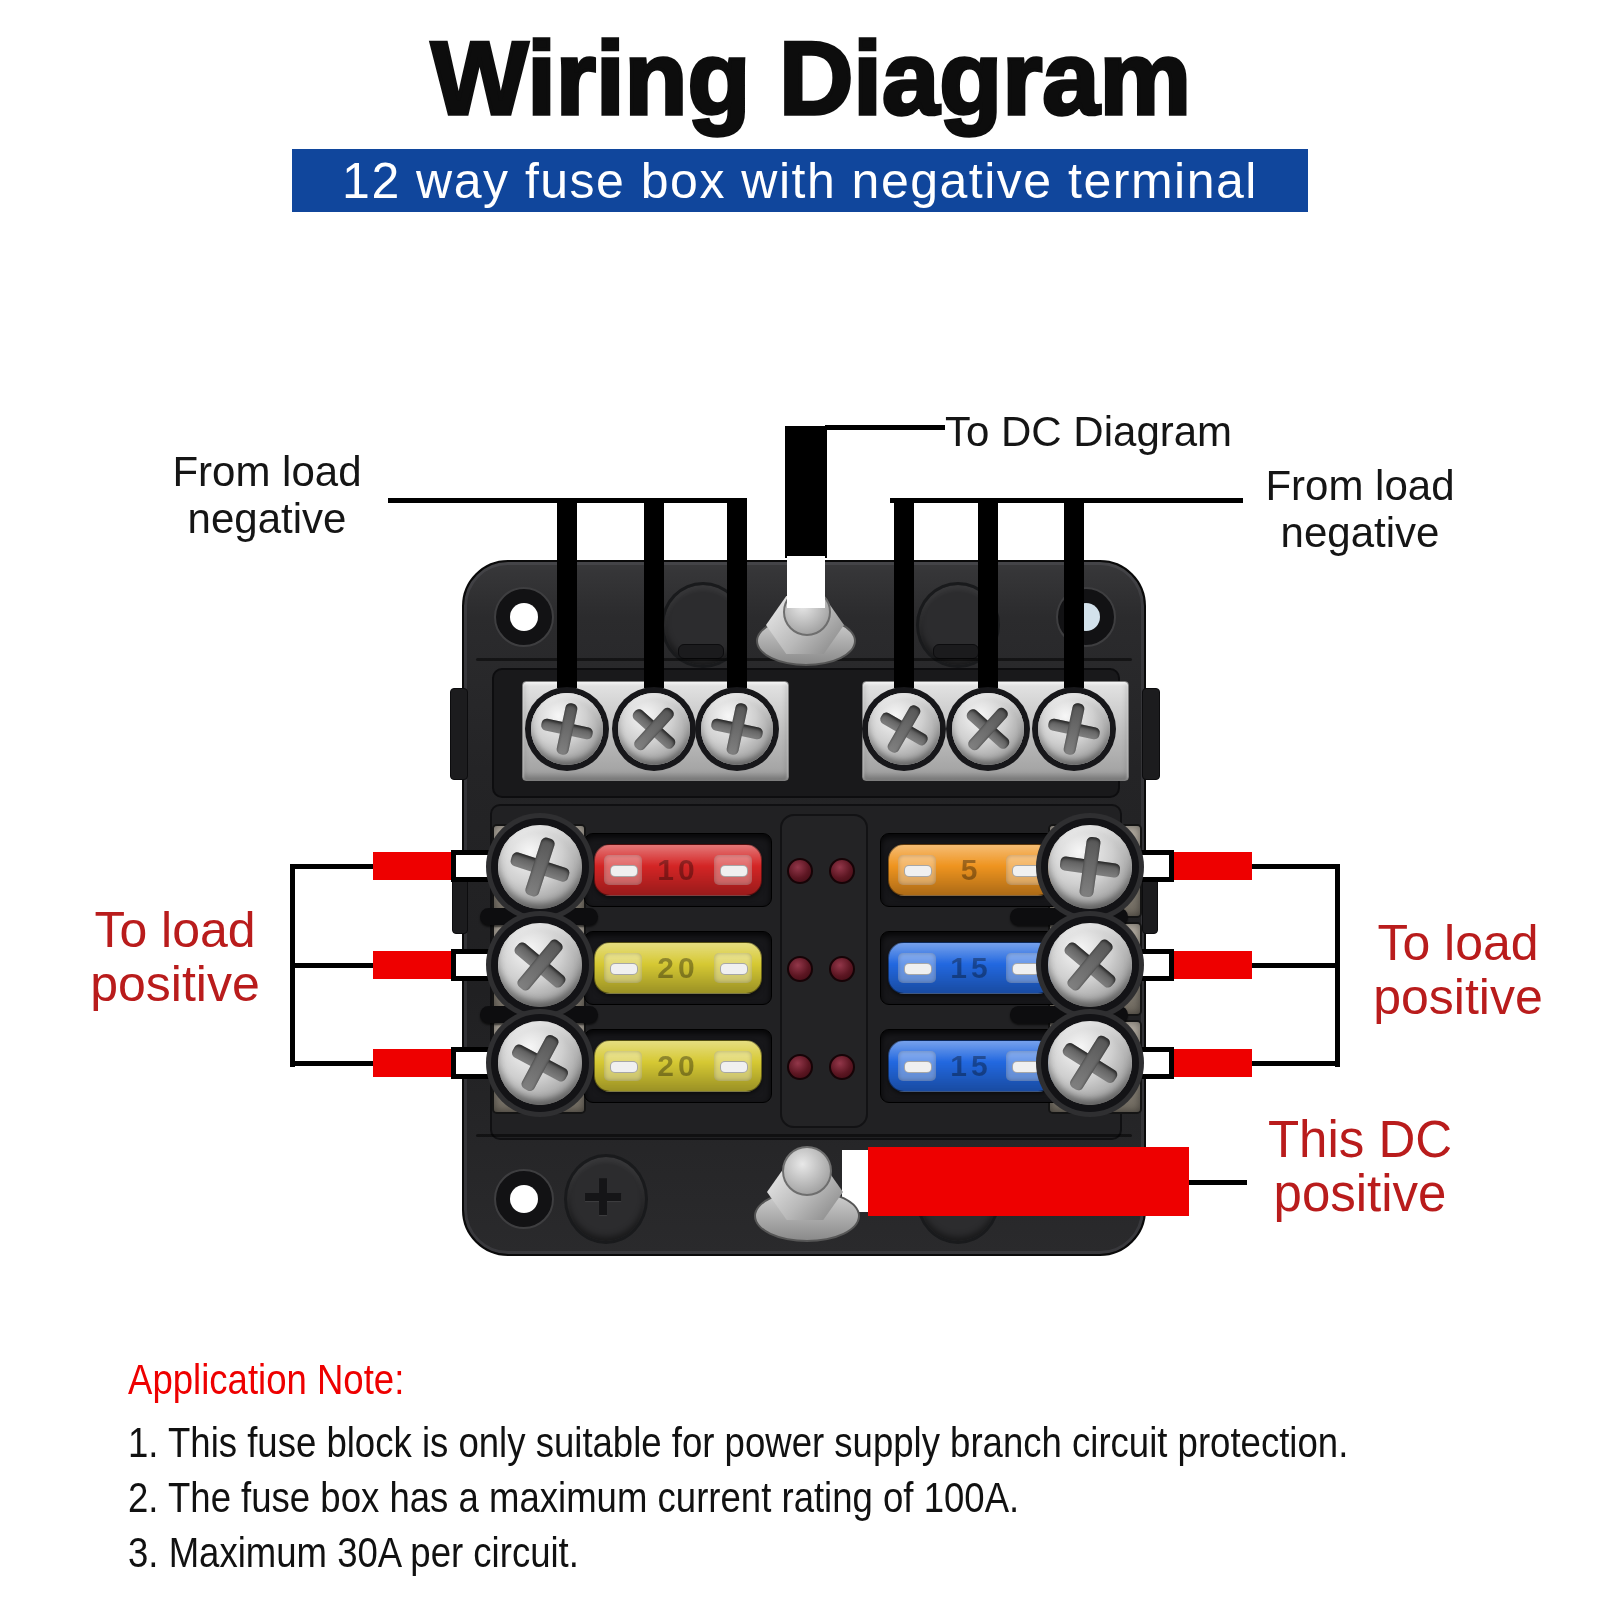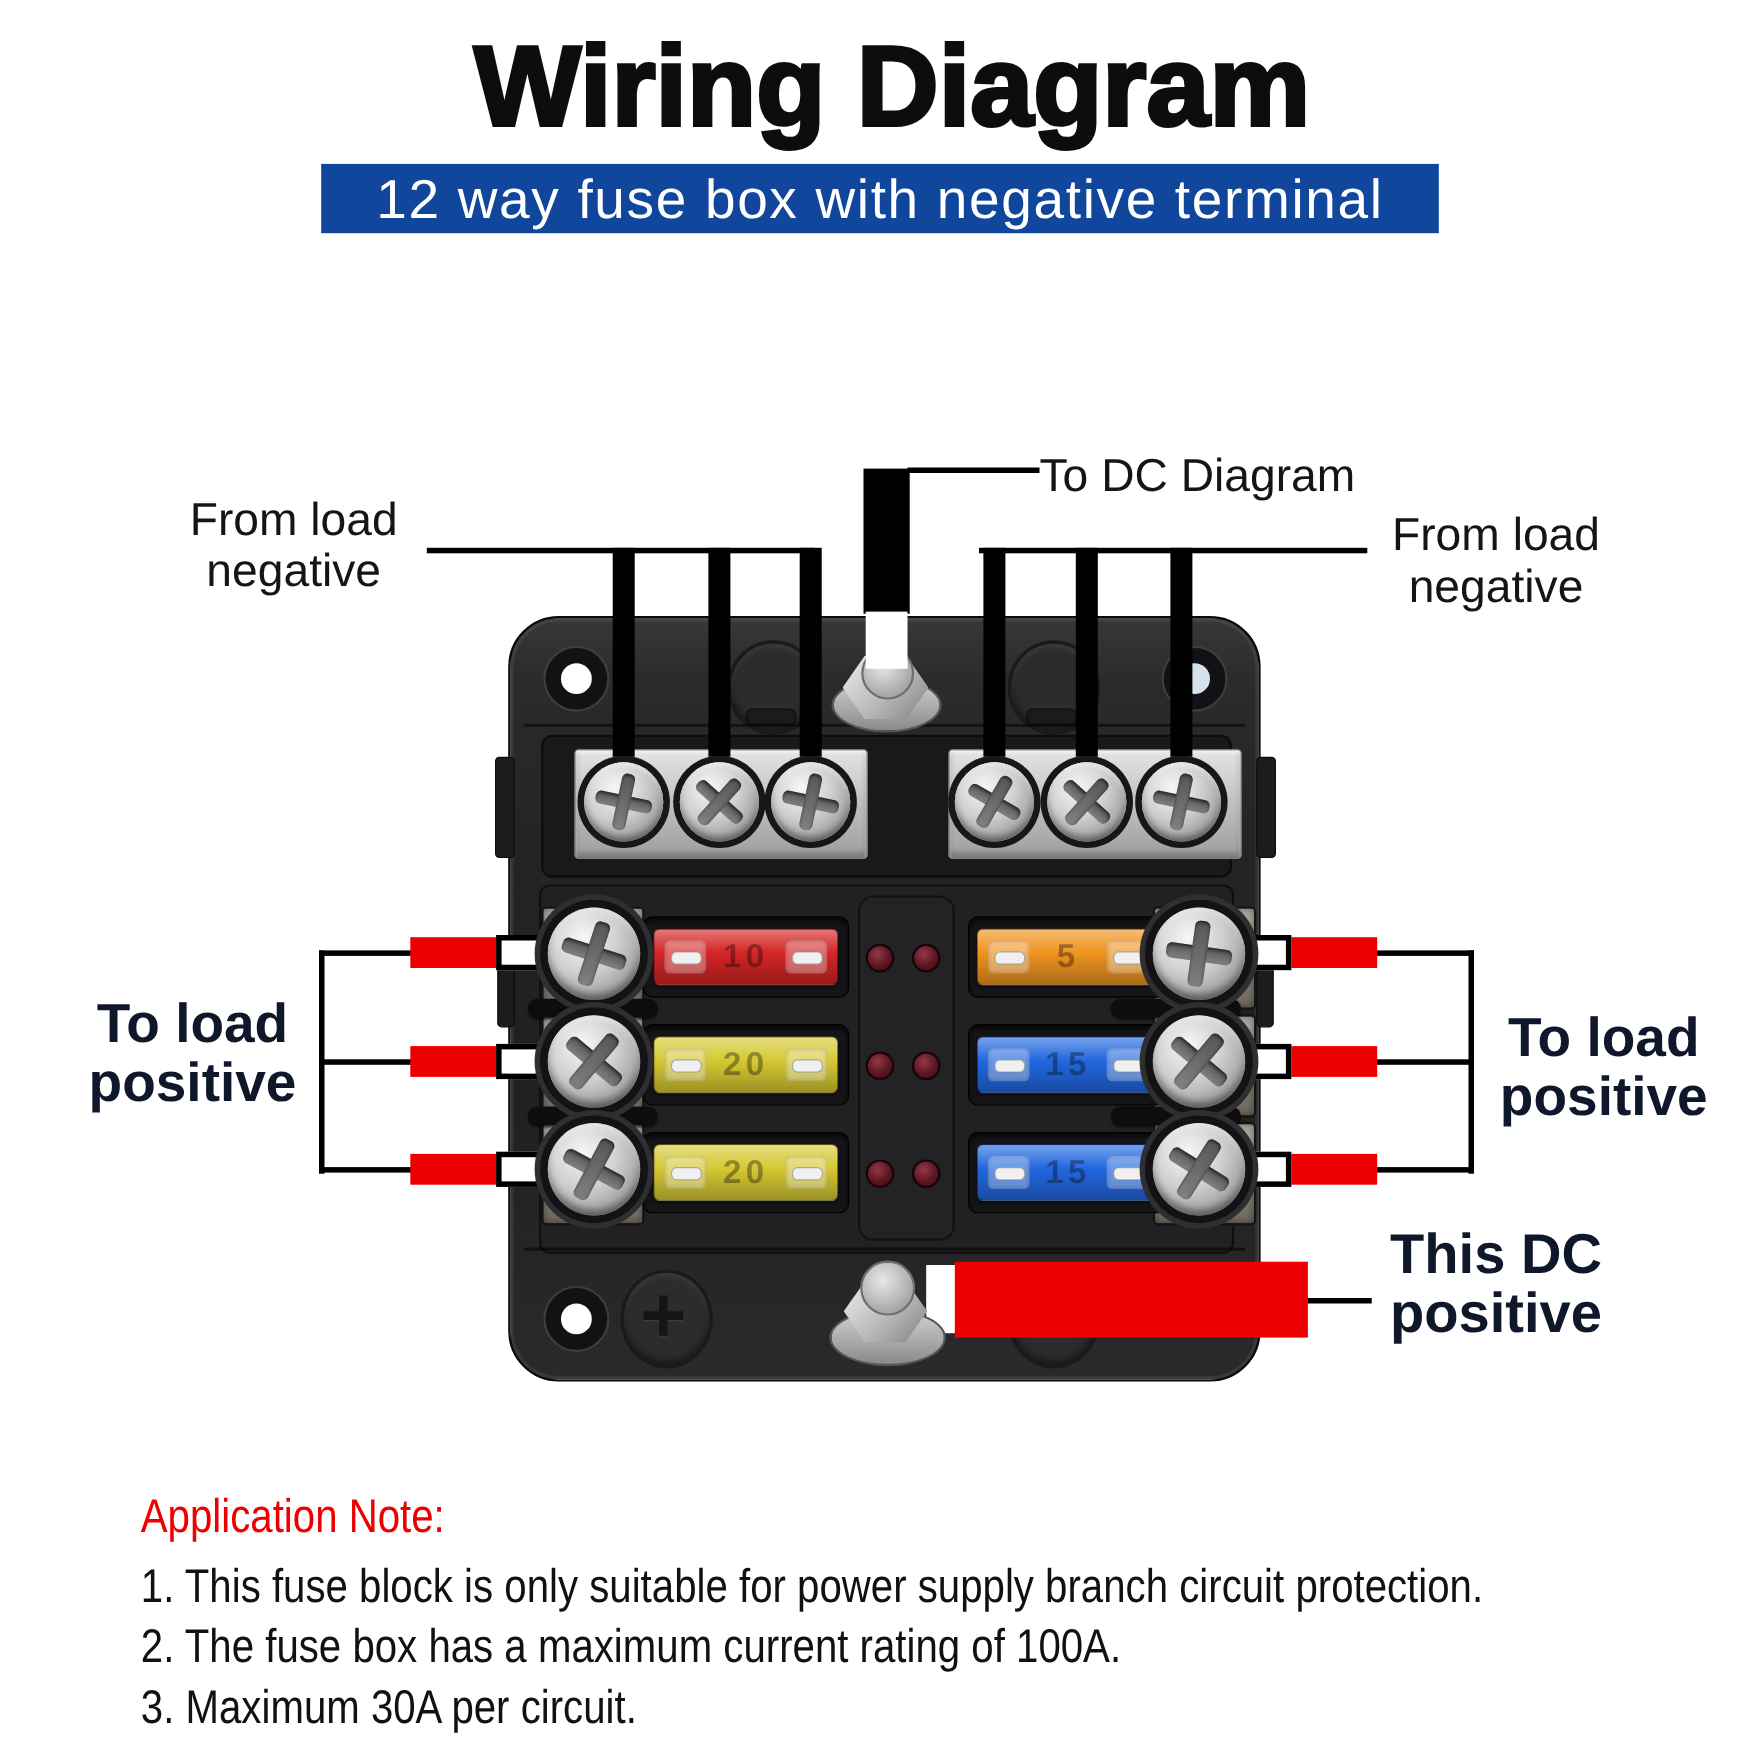--- a/index.html
+++ b/index.html
@@ -9,21 +9,21 @@
   
   .title{position:absolute;left:0;top:22px;width:100%;text-align:center;
          font-size:103px;font-weight:bold;color:#0d0d0d;letter-spacing:0px;
          -webkit-text-stroke:3.5px #0d0d0d;line-height:1.1;}
   .banner{position:absolute;left:292px;top:149px;width:1016px;height:63px;background:#10469c;
           display:flex;align-items:center;justify-content:center;}
   .banner span{color:#ffffff;font-size:50px;letter-spacing:1.5px;white-space:nowrap;}
 
   
   .lbl{position:absolute;color:#151515;font-size:42px;line-height:47px;text-align:center;z-index:10;}
-  .lbl.red{color:#0f172a;font-weight:bold;font-size:50px;line-height:54px;text-align:center;}
+  .lbl.red{color:#b91c1c;font-weight:normal;font-size:50px;line-height:54px;text-align:center;}
   .lbl span{display:block;}
 
   
   .wire,.line,.tip,.rterm{position:absolute;z-index:5;}
   .wire{background:#000000;}
   .wire.red{background:#ee0000;}
   .tip{background:#ffffff;}
   .line{background:#000000;height:5px;}
   .line.v{width:5px;}
   .rterm{background:#ffffff;border:5px solid #000;box-sizing:border-box;}
@@ -48,21 +48,21 @@
   .busframe{background:#19191b;border:2px solid #0d0d0f;border-radius:10px;}
   .busbar{background:linear-gradient(180deg,#e4e4e4,#bcbcbc 55%,#9e9e9e);
           border:1px solid #7d7d7d;border-radius:4px;
           box-shadow:inset 0 2px 3px rgba(255,255,255,.7), inset 0 -4px 6px rgba(0,0,0,.28);}
   .midplate{background:#212123;border:2px solid #101012;border-radius:10px;}
   .plate{width:90px;height:90px;border-radius:5px;border:2px solid #141414;
          background:linear-gradient(180deg,#b5aea3,#837d73 70%,#6e685e);
          box-shadow:inset 0 0 8px rgba(0,0,0,.45);}
   .slot{width:186px;height:72px;background:#17171a;border:1px solid #000;border-radius:9px;
         box-shadow:inset 0 3px 6px rgba(0,0,0,.8);}
-  .fuse{width:166px;height:50px;border-radius:6px;border:1px solid rgba(0,0,0,.45);
+  .fuse{width:166px;height:50px;border-radius:16px;border:1px solid rgba(0,0,0,.45);
         background-image:linear-gradient(180deg,rgba(255,255,255,.38),rgba(255,255,255,0) 42%,rgba(0,0,0,.28));
         box-shadow:0 2px 4px rgba(0,0,0,.5);}
   .fw{top:10px;width:38px;height:30px;border-radius:5px;background:rgba(255,255,255,.32);
       box-shadow:inset 0 0 4px rgba(0,0,0,.25);}
   .fw.l{left:9px}.fw.r{right:9px}
   .ms{left:6px;top:10px;width:26px;height:10px;background:#f0f0f0;border:1px solid rgba(0,0,0,.3);border-radius:5px;}
   .amp{inset:0;display:flex;align-items:center;justify-content:center;
        font-size:30px;font-weight:bold;color:rgba(0,0,0,.34);letter-spacing:4px;}
   .console{background:#232325;border:2px solid #121214;border-radius:14px;}
   .led{width:22px;height:22px;border-radius:50%;border:2px solid #160407;

